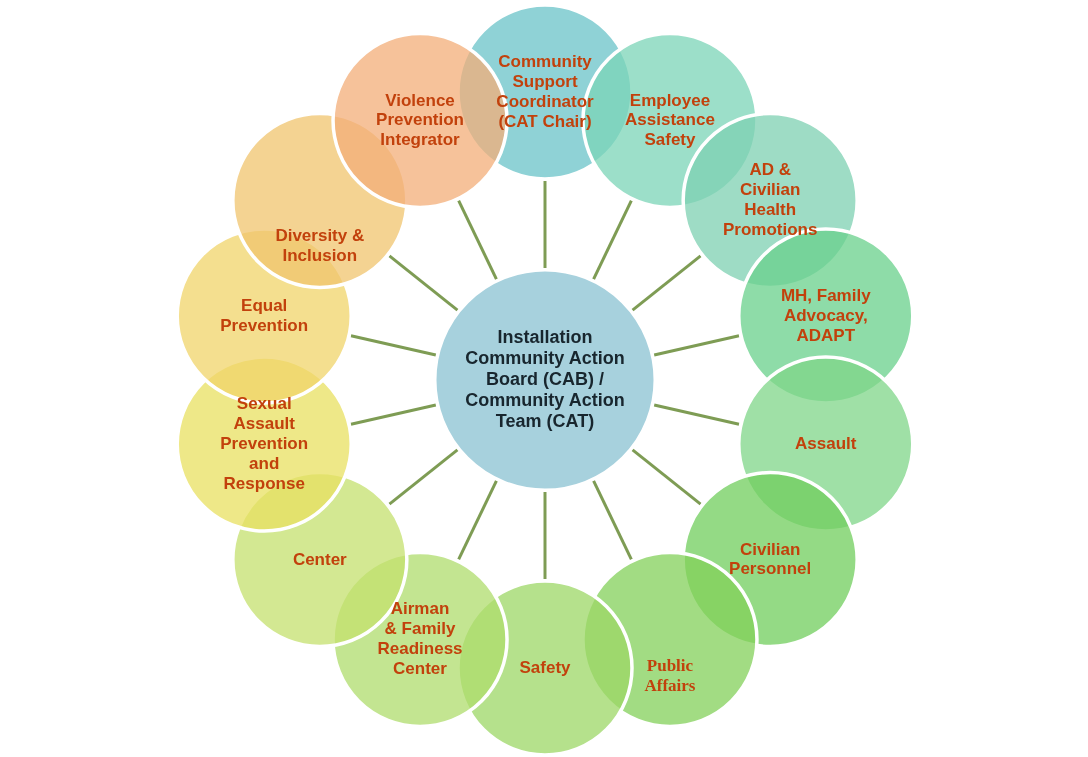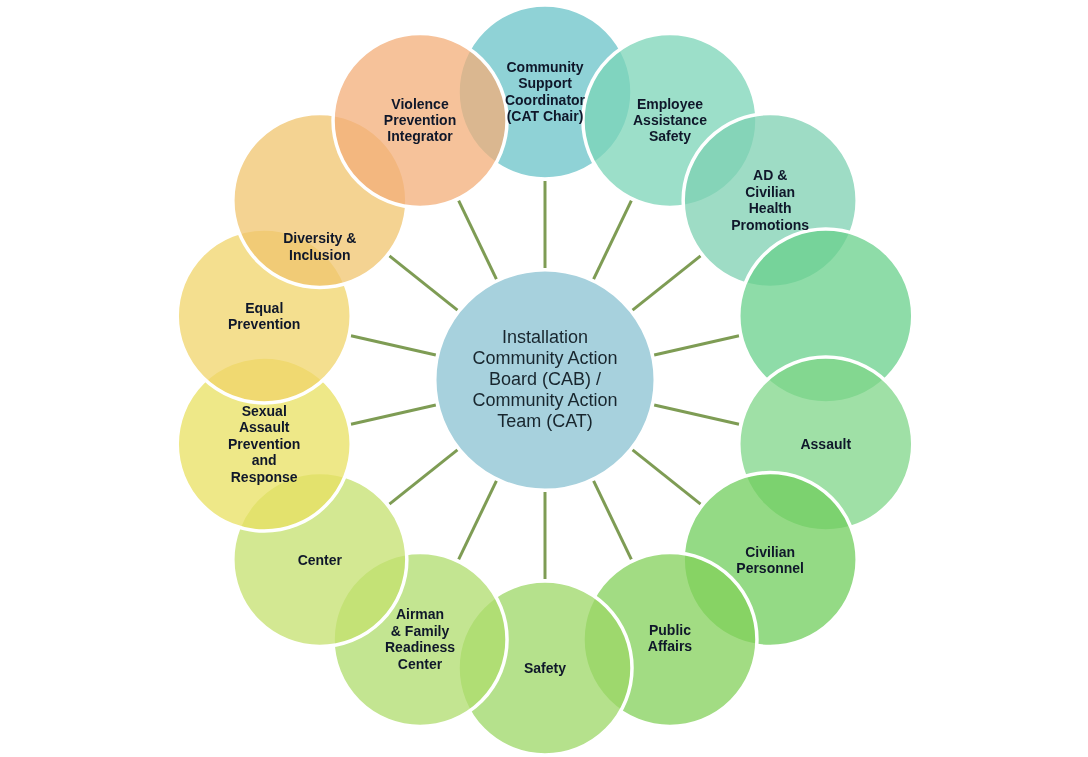--- a/index.html
+++ b/index.html
@@ -29,33 +29,33 @@
     height: 100%;
     pointer-events: none;
   }
   .node-label {
     position: absolute;
     width: 180px;
     transform: translate(-50%, -50%);
     text-align: center;
     white-space: pre-line;
     font-weight: bold;
-    font-size: 14px;
+    font-size: 17px;
     line-height: 1.17;
-    color: #0f172a;
+    color: #c2410c;
   }
   .center-label {
     position: absolute;
     left: 545px;
     top: 380px;
     width: 210px;
     transform: translate(-50%, -50%);
     text-align: center;
     white-space: pre-line;
-    font-weight: normal;
+    font-weight: bold;
     font-size: 18px;
     line-height: 1.17;
     color: #18262e;
   }
 </style>
 </head>
 <body>
 
 <div class="stage">
   <svg id="diagram-svg" width="1088" height="757" viewBox="0 0 1088 757">
@@ -99,24 +99,27 @@
 Support
 Coordinator
 (CAT Chair)</div>
       <div class="node-label" style="left: 669.959px; top: 120.521px;">Employee
 Assistance
 Safety</div>
       <div class="node-label" style="left: 770.167px; top: 200.435px;">AD &amp;
 Civilian
 Health
 Promotions</div>
+      <div class="node-label" style="left: 825.779px; top: 315.914px;">MH, Family
+Advocacy,
+ADAPT</div>
       <div class="node-label" style="left: 825.779px; top: 444.086px;">Assault</div>
       <div class="node-label" style="left: 770.167px; top: 559.565px;">Civilian
 Personnel</div>
-      <div class="node-label" style="left: 669.959px; top: 638px;">Public
+      <div class="node-label" style="left: 669.959px; top: 676px; font-family: Liberation Serif, serif;">Public
 Affairs</div>
       <div class="node-label" style="left: 545px; top: 668px;">Safety</div>
       <div class="node-label" style="left: 420.041px; top: 639.479px;">Airman
 &amp; Family
 Readiness
 Center</div>
       <div class="node-label" style="left: 319.833px; top: 559.565px;">Center</div>
       <div class="node-label" style="left: 264.221px; top: 444.086px;">Sexual
 Assault
 Prevention

